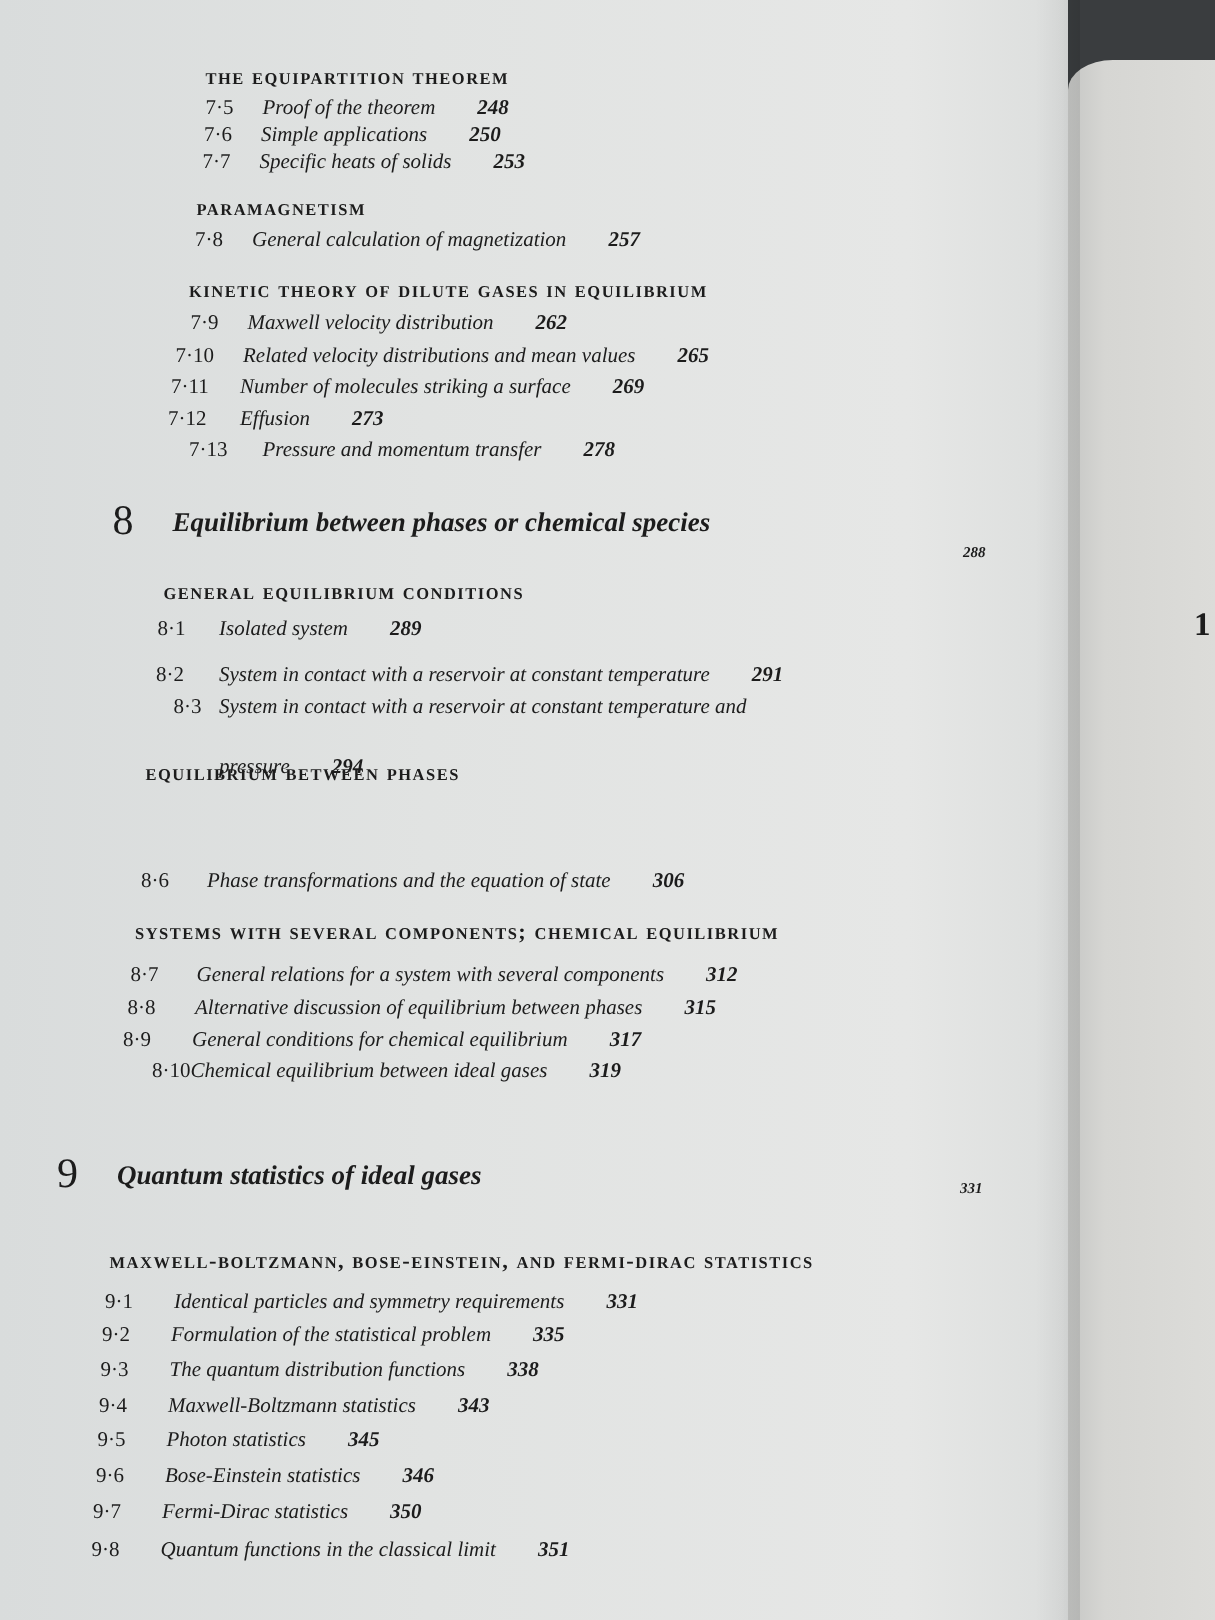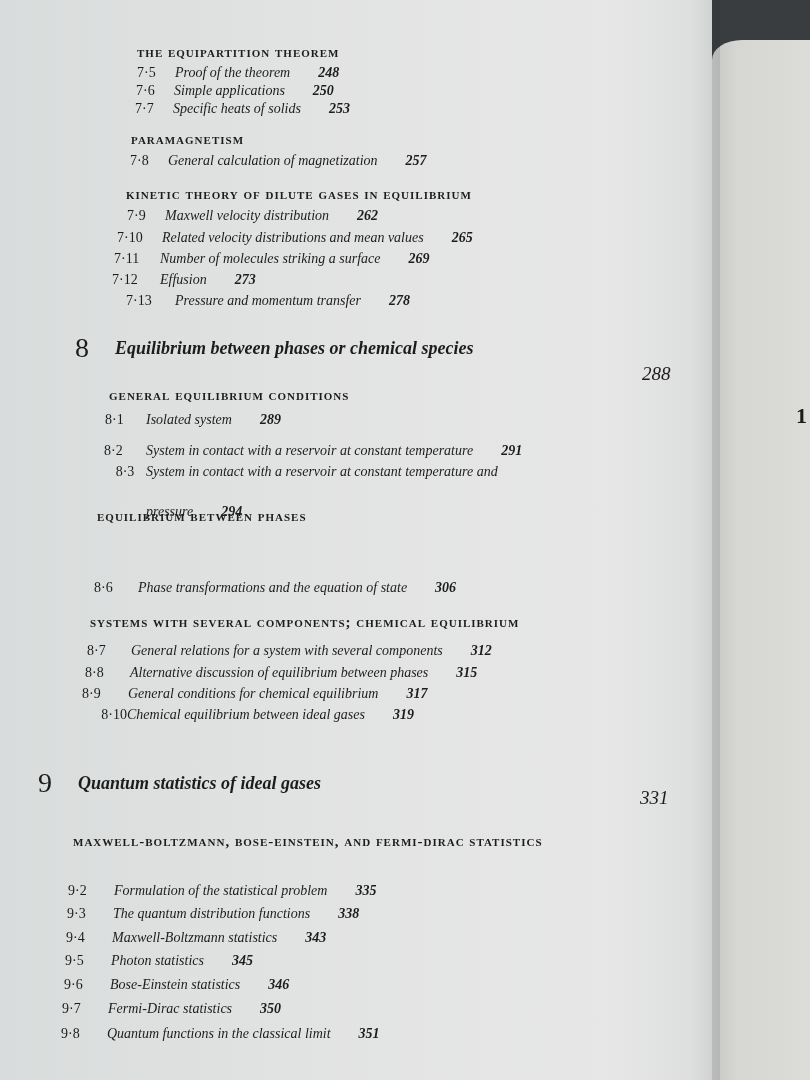--- a/index.html
+++ b/index.html
@@ -30,21 +30,21 @@
     position:absolute; font-weight:bold; font-variant:small-caps; text-transform:lowercase;
     letter-spacing:1px; font-size:15px; white-space:nowrap;
   }
   .entry { position:absolute; white-space:nowrap; font-size:14px; }
   .entry .num { display:inline-block; font-style:normal; }
   .entry .title { font-style:italic; }
   .entry .page { font-style:italic; font-weight:bold; margin-left:28px; }
   .chapter { position:absolute; white-space:nowrap; }
   .chapter .chnum { font-size:28px; position:absolute; left:0; top:-6px; }
   .chapter .chtitle { font-size:18px; font-style:italic; font-weight:bold; position:absolute; left:40px; top:0; }
-  .chapter-page { position:absolute; font-size:19px; font-weight:normal; font-style:italic; }
+  .chapter-page { position:absolute; font-size:10px; font-weight:bold; font-style:italic; }
   .cont { position:absolute; white-space:nowrap; font-size:14px; font-style:italic; }
 </style>
 </head>
 <body>
 
 <div class="page-left"></div>
 <div class="page-right">
 </div>
 <div class="page-edge"></div>
 <div class="right-page-number">1</div>
@@ -123,20 +123,23 @@
     <span class="num" style="width:54px">8·10</span><span class="title">Chemical equilibrium between ideal gases</span><span class="page">319</span>
   </div>
 
   <div class="chapter" style="left:38px;top:773px;">
     <span class="chnum">9</span>
     <span class="chtitle">Quantum statistics of ideal gases</span>
   </div>
   <div class="chapter-page" style="left:640px;top:787px;">331</div>
 
   <div class="section-head" style="left:73px;top:833px;">MAXWELL-BOLTZMANN, BOSE-EINSTEIN, AND FERMI-DIRAC STATISTICS</div>
+  <div class="entry" style="left:70px;top:861px;">
+    <span class="num" style="width:46px">9·1</span><span class="title">Identical particles and symmetry requirements</span><span class="page">331</span>
+  </div>
   <div class="entry" style="left:68px;top:883px;">
     <span class="num" style="width:46px">9·2</span><span class="title">Formulation of the statistical problem</span><span class="page">335</span>
   </div>
   <div class="entry" style="left:67px;top:906px;">
     <span class="num" style="width:46px">9·3</span><span class="title">The quantum distribution functions</span><span class="page">338</span>
   </div>
   <div class="entry" style="left:66px;top:930px;">
     <span class="num" style="width:46px">9·4</span><span class="title">Maxwell-Boltzmann statistics</span><span class="page">343</span>
   </div>
   <div class="entry" style="left:65px;top:953px;">

